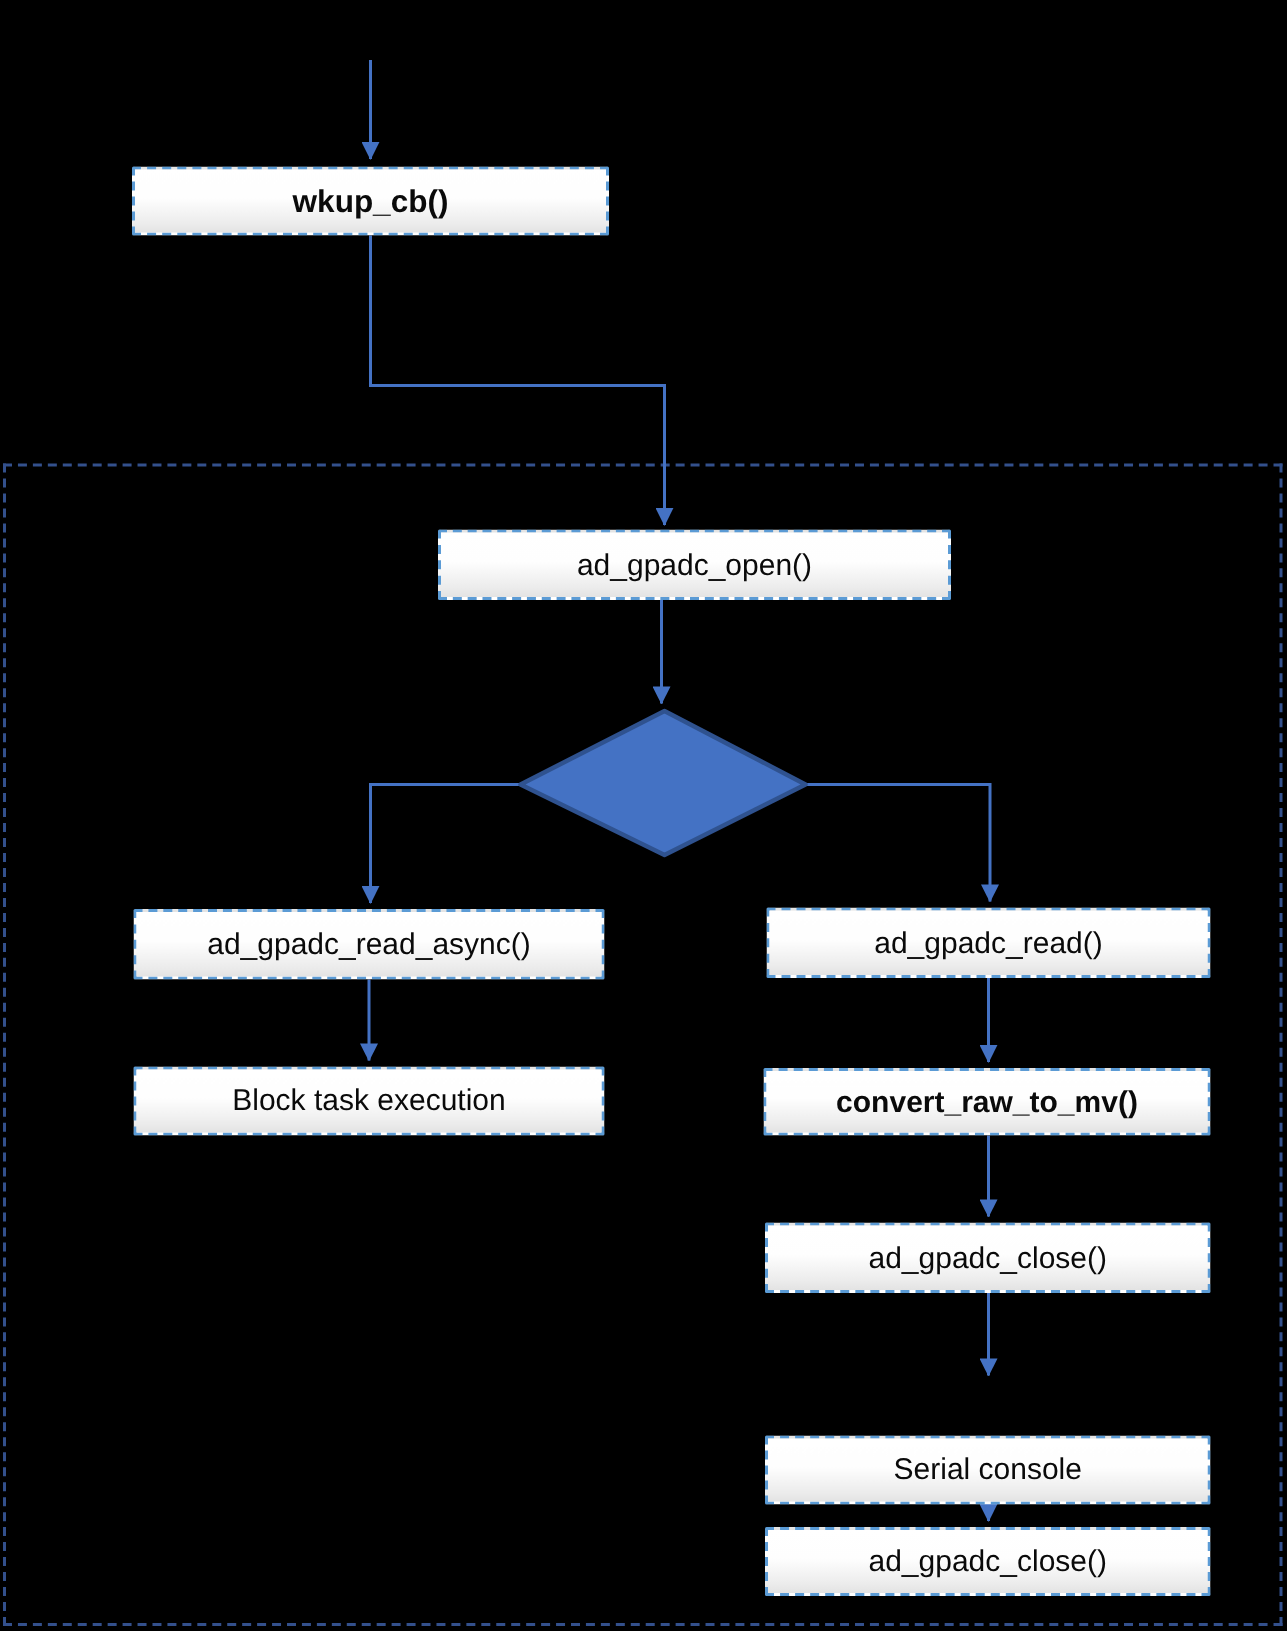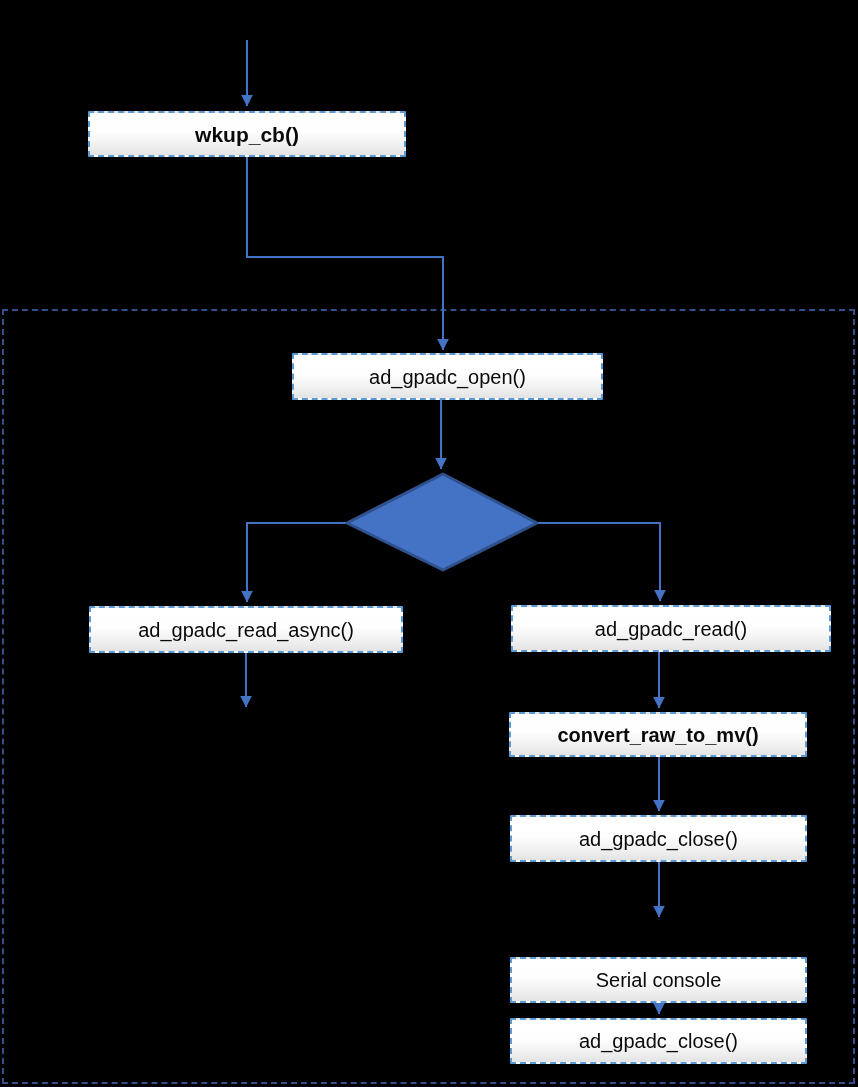--- a/index.html
+++ b/index.html
@@ -40,24 +40,24 @@
     align-items: center;
     justify-content: center;
     color: #0a0a0a;
     font-size: 20px;
     line-height: 1;
     border-radius: 1px;
   }
   .node.bold { font-weight: bold; font-size: 21px; }
 
   .n-wkup      { left: 88px;  top: 111px;  width: 318px; height: 46px; }
-  .n-open      { left: 292px; top: 353px;  width: 311px; height: 47px; }
+  .n-open      { left: 292px; top: 353px;  width: 342px; height: 47px; }
   .n-readasync { left: 89px;  top: 606px;  width: 314px; height: 47px; }
   .n-blocktask { left: 89px;  top: 711px;  width: 314px; height: 46px; }
-  .n-read      { left: 511px; top: 605px;  width: 320px; height: 47px; }
+  .n-read      { left: 511px; top: 605px;  width: 296px; height: 47px; }
   .n-convert   { left: 509px; top: 712px;  width: 298px; height: 45px; font-weight: bold; }
   .n-close1    { left: 510px; top: 815px;  width: 297px; height: 47px; }
   .n-serial    { left: 510px; top: 921px;  width: 297px; height: 46px; margin-top: 36px; }
   .n-close2    { left: 510px; top: 1018px; width: 297px; height: 46px; }
 </style>
 </head>
 <body>
 
 <div id="stage">
 
@@ -89,20 +89,23 @@
   </div>
 
   <div class="node n-open">
     <span>ad_gpadc_open()</span>
   </div>
 
   <div class="node n-readasync">
     <span>ad_gpadc_read_async()</span>
   </div>
 
+  <div class="node n-blocktask">
+    <span>Block task execution</span>
+  </div>
 
   <div class="node n-read">
     <span>ad_gpadc_read()</span>
   </div>
 
   <div class="node n-convert">
     <span>convert_raw_to_mv()</span>
   </div>
 
   <div class="node n-close1">

